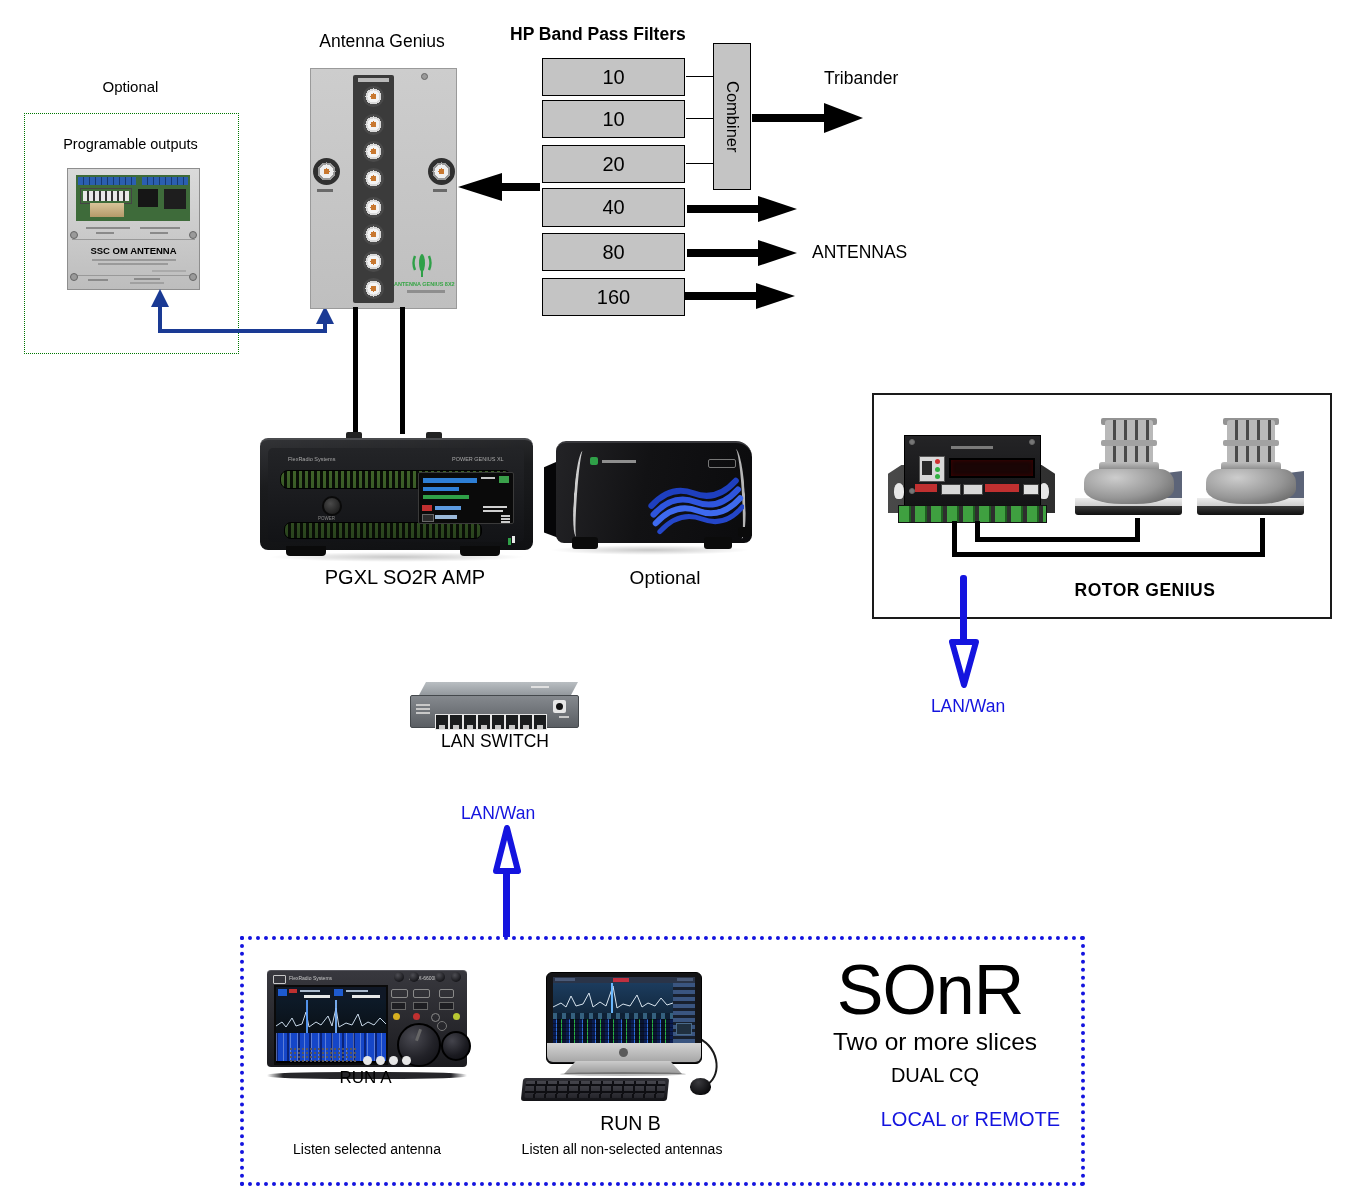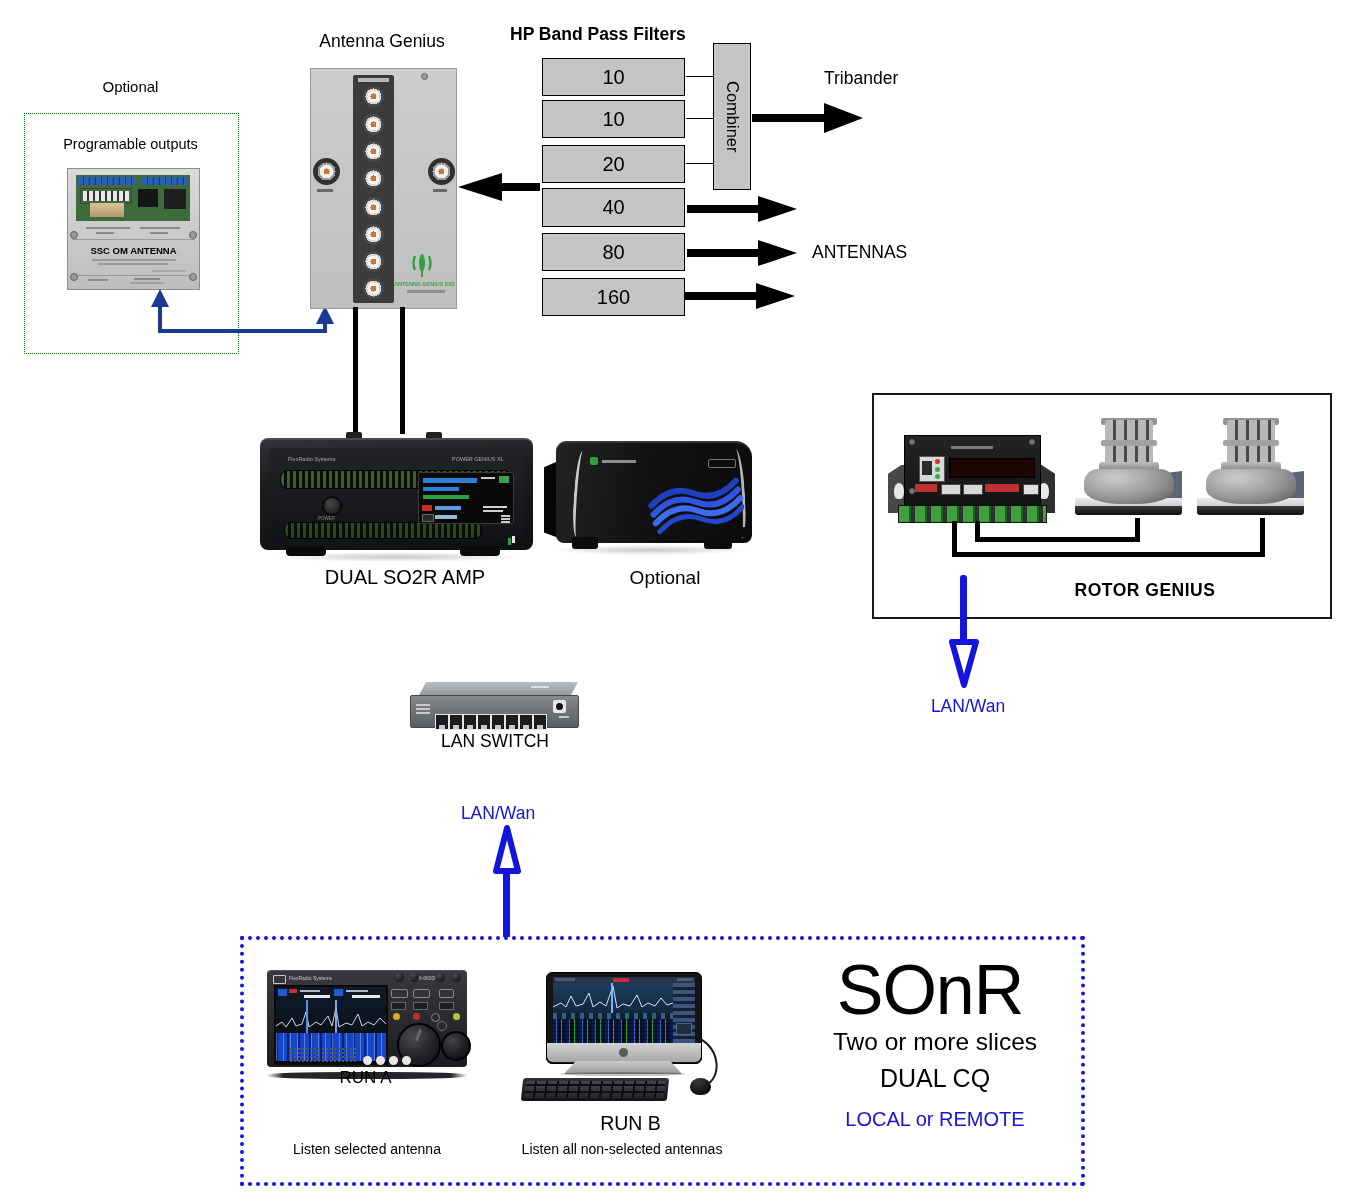--- a/index.html
+++ b/index.html
@@ -187,21 +187,21 @@
         <div class="abs" style="left:16px;top:42px;width:22px;height:4px;background:#9AB8D8;"></div>
         <div class="abs" style="left:64px;top:33px;width:24px;height:2px;background:#D0D0D0;"></div>
         <div class="abs" style="left:64px;top:37px;width:20px;height:2px;background:#D0D0D0;"></div>
         <div class="abs" style="left:82px;top:42px;width:9px;height:1.5px;background:#CCC;box-shadow:0 3px #CCC,0 6px #CCC;"></div>
       </div>
       <div class="abs" style="left:248px;top:98px;width:3px;height:7px;background:#2FA048;box-shadow:4px -2px 0 #E8E8E8;"></div>
     </div>
     <div class="abs" style="left:28px;top:114px;width:40px;height:10px;background:#0A0A0A;border-radius:0 0 4px 4px;"></div>
     <div class="abs" style="left:202px;top:114px;width:40px;height:10px;background:#0A0A0A;border-radius:0 0 4px 4px;"></div>
   </div>
-  <div class="txt ctr" style="left:300px;top:566px;width:210px;font-size:20px;">DUAL SO2R AMP</div>
+  <div class="txt ctr" style="left:300px;top:566px;width:210px;font-size:20px;">PGXL SO2R AMP</div>
 
   <div class="abs" style="left:542px;top:433px;width:216px;height:127px;">
     <div class="abs" style="left:8px;top:112px;width:200px;height:10px;background:radial-gradient(ellipse,rgba(0,0,0,0.22),transparent 70%);"></div>
     <div class="abs" style="left:2px;top:22px;width:28px;height:88px;background:#060608;clip-path:polygon(100% 0,100% 100%,0 88%,0 14%);"></div>
     <div class="abs" style="left:14px;top:8px;width:196px;height:100px;border-radius:10px 16px 8px 8px;
          background:linear-gradient(100deg,#232326 0%,#121214 45%,#0B0B0D 100%);border-top:2px solid #38383C;">
       <div class="abs" style="left:18px;top:8px;width:8px;height:86px;border-left:3px solid #E0E0E0;border-radius:60% 0 0 55%;transform:rotate(4deg);opacity:0.9;"></div>
       <div class="abs" style="left:176px;top:6px;width:10px;height:90px;border-right:3px solid #D4D4D4;border-radius:0 55% 45% 0;transform:rotate(-3deg);opacity:0.85;"></div>
       <div class="abs" style="left:34px;top:14px;width:8px;height:8px;background:#2FA048;border-radius:2px;"></div>
       <div class="smudge" style="left:46px;top:17px;width:34px;height:2.5px;background:#8E8E8E;"></div>
@@ -414,16 +414,16 @@
          background:radial-gradient(circle at 40% 25%,#3A3A3E,#0A0A0C 75%);"></div>
   </div>
 
   <div class="txt ctr" style="left:288px;top:1068px;width:155px;font-size:17px;">RUN A</div>
   <div class="txt ctr" style="left:262px;top:1141px;width:210px;font-size:14px;">Listen selected antenna</div>
   <div class="txt ctr" style="left:553px;top:1112px;width:155px;font-size:19.5px;">RUN B</div>
   <div class="txt ctr" style="left:498px;top:1141px;width:248px;font-size:14px;">Listen all non-selected antennas</div>
 
   <div class="txt ctr" style="left:815px;top:950px;width:230px;font-size:70px;letter-spacing:-1px;">SOnR</div>
   <div class="txt ctr" style="left:810px;top:1028px;width:250px;font-size:24.5px;">Two or more slices</div>
-  <div class="txt ctr" style="left:810px;top:1064px;width:250px;font-size:25px;">DUAL CQ</div>
-  <div class="txt ctr blue" style="left:810px;top:1108px;width:250px;font-size:20px;">LOCAL or REMOTE</div>
+  <div class="txt ctr" style="left:810px;top:1064px;width:250px;font-size:20px;">DUAL CQ</div>
+  <div class="txt ctr blue" style="left:810px;top:1108px;width:250px;font-size:20px;text-align:right;">LOCAL or REMOTE</div>
 
 </div>
 
 </body></html>

